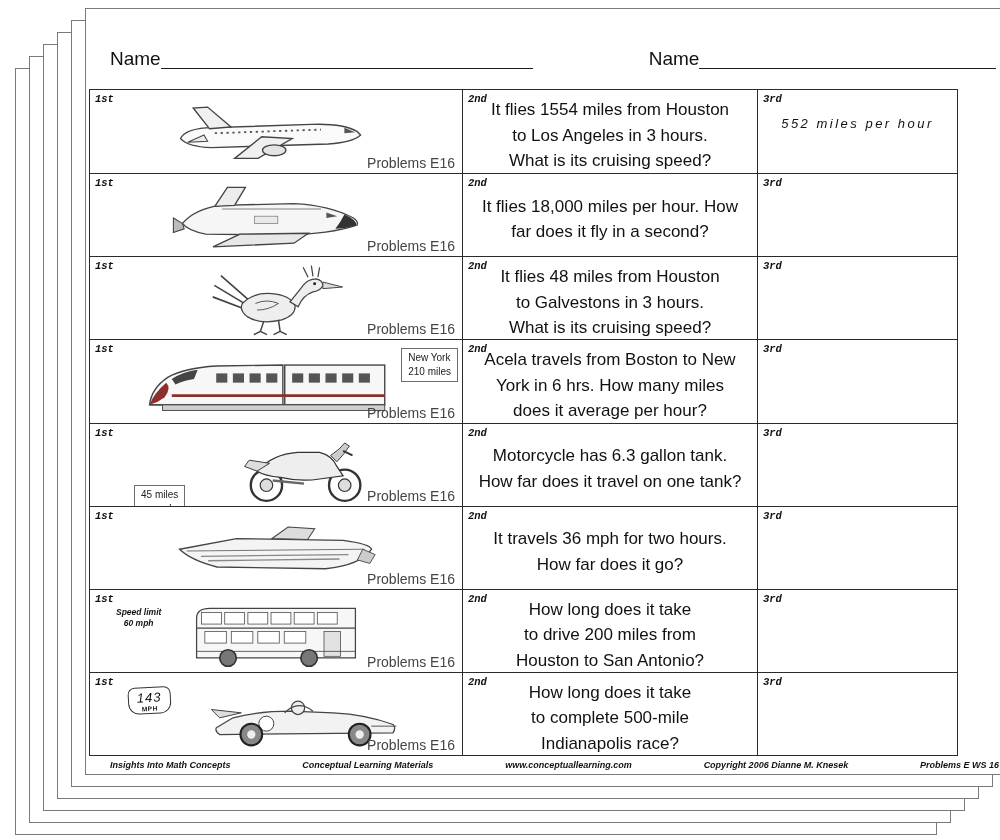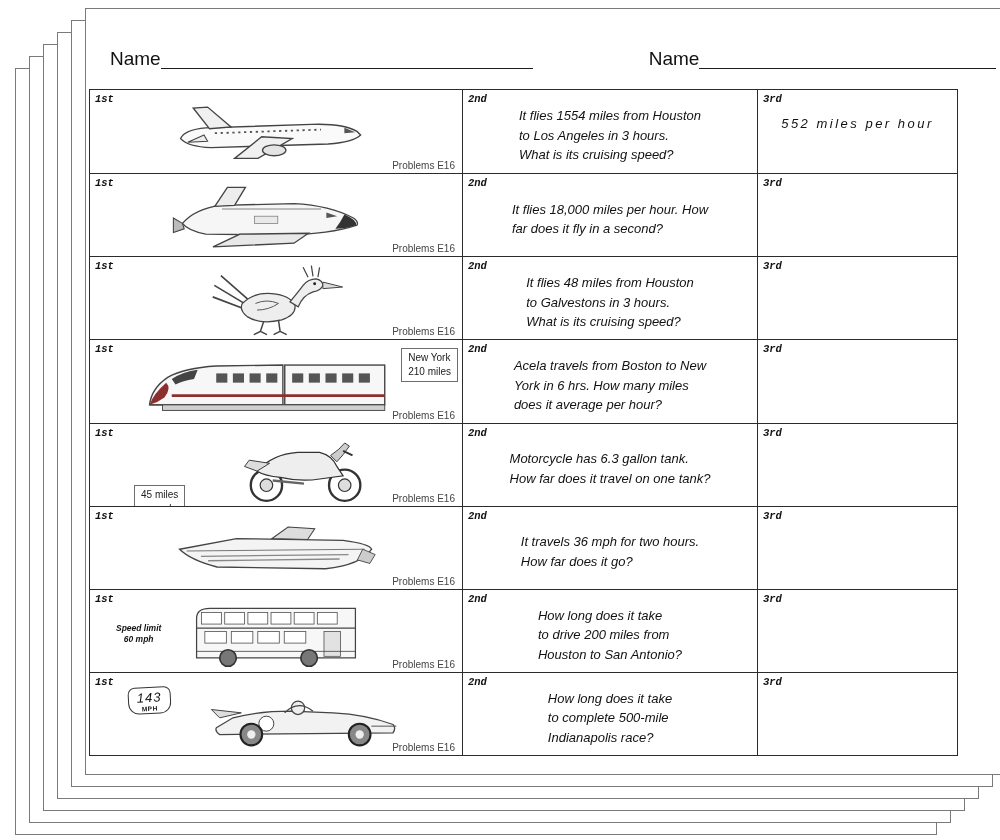--- a/index.html
+++ b/index.html
@@ -16,36 +16,36 @@
   .name-line{width:372px;} .hgap{width:116px;} .date-line{flex:1;}
 
   
   .wtable{position:absolute;left:3px;top:80px;width:869px;height:667px;box-sizing:border-box;
           border:1.5px solid #2b2b2b;display:grid;grid-template-rows:repeat(8,1fr);}
   .row{display:grid;grid-template-columns:372px 295px 1fr;}
   .row + .row{border-top:1.2px solid #2b2b2b;}
   .cell{position:relative;overflow:hidden;}
   .c2,.c3{border-left:1.2px solid #2b2b2b;padding-left:32px;}
   .clabel{position:absolute;top:3px;left:5px;font-style:italic;font-weight:bold;font-size:10.5px;font-family:Liberation Mono, monospace;}
-  .caption{position:absolute;bottom:2px;right:7px;font-size:10px;color:#454545;}
+  .caption{position:absolute;bottom:2px;right:7px;font-size:14px;color:#454545;}
   .art{position:absolute;inset:0;display:flex;align-items:center;justify-content:center;padding-top:6px;box-sizing:border-box;}
   .art.train{justify-content:flex-start;padding-left:54px;}
   .art.bike{padding-left:56px;}
   .art.car{padding-left:118px;justify-content:flex-start;}
   .problem{position:absolute;inset:0;display:flex;align-items:center;justify-content:center;
-           font-style:italic;font-size:13px;line-height:1.5;text-align:left;
+           font-size:17px;line-height:1.5;text-align:center;
            white-space:pre-line;padding:12px 10px 4px;box-sizing:border-box;}
   .answer{position:absolute;inset:0;display:flex;align-items:flex-start;justify-content:center;
           padding-top:26px;font-style:italic;font-size:13px;letter-spacing:2.5px;}
   .info-box{position:absolute;border:1px solid #6d6d6d;background:#fff;font-size:10px;line-height:1.4;
             text-align:left;white-space:pre-line;padding:2px 6px;color:#222;}
   .box-train{right:4px;top:8px;}
   .box-moto{left:44px;top:13px;margin-top:48px;}
   .speed-note{position:absolute;left:26px;top:17px;font-weight:bold;font-style:italic;font-size:8.5px;
-              line-height:1.35;text-align:center;white-space:pre-line;margin-top:16px;}
+              line-height:1.35;text-align:center;white-space:pre-line;}
   .mph-badge{position:absolute;left:38px;top:14px;border:1.5px solid #333;background:#fff;
              border-radius:7px 7px 11px 11px;padding:2px 8px 1px;text-align:center;transform:rotate(-3deg);}
   .mph-num{display:block;font-size:13px;letter-spacing:1px;font-style:italic;}
   .mph-unit{display:block;font-size:6.5px;font-weight:bold;letter-spacing:0.5px;}
 
   
   .footer{position:absolute;left:24px;right:7px;bottom:4px;display:flex;justify-content:space-between;
           align-items:baseline;font-style:italic;font-weight:bold;font-size:9px;}
   svg{display:block;}
 </style>
@@ -321,15 +321,22 @@
 Indianapolis race?</div>
         </div>
         <div class="cell c3">
           <span class="clabel">3rd</span>
           <div class="answer"></div>
         </div>
       </div>
 
     </div>
 
+    <div class="footer">
+      <span>Insights Into Math Concepts</span>
+      <span>Conceptual Learning Materials</span>
+      <span>www.conceptuallearning.com</span>
+      <span>Copyright 2006 Dianne M. Knesek</span>
+      <span>Problems E WS 16</span>
+    </div>
 
   </div>
 </div>
 
 </body></html>

